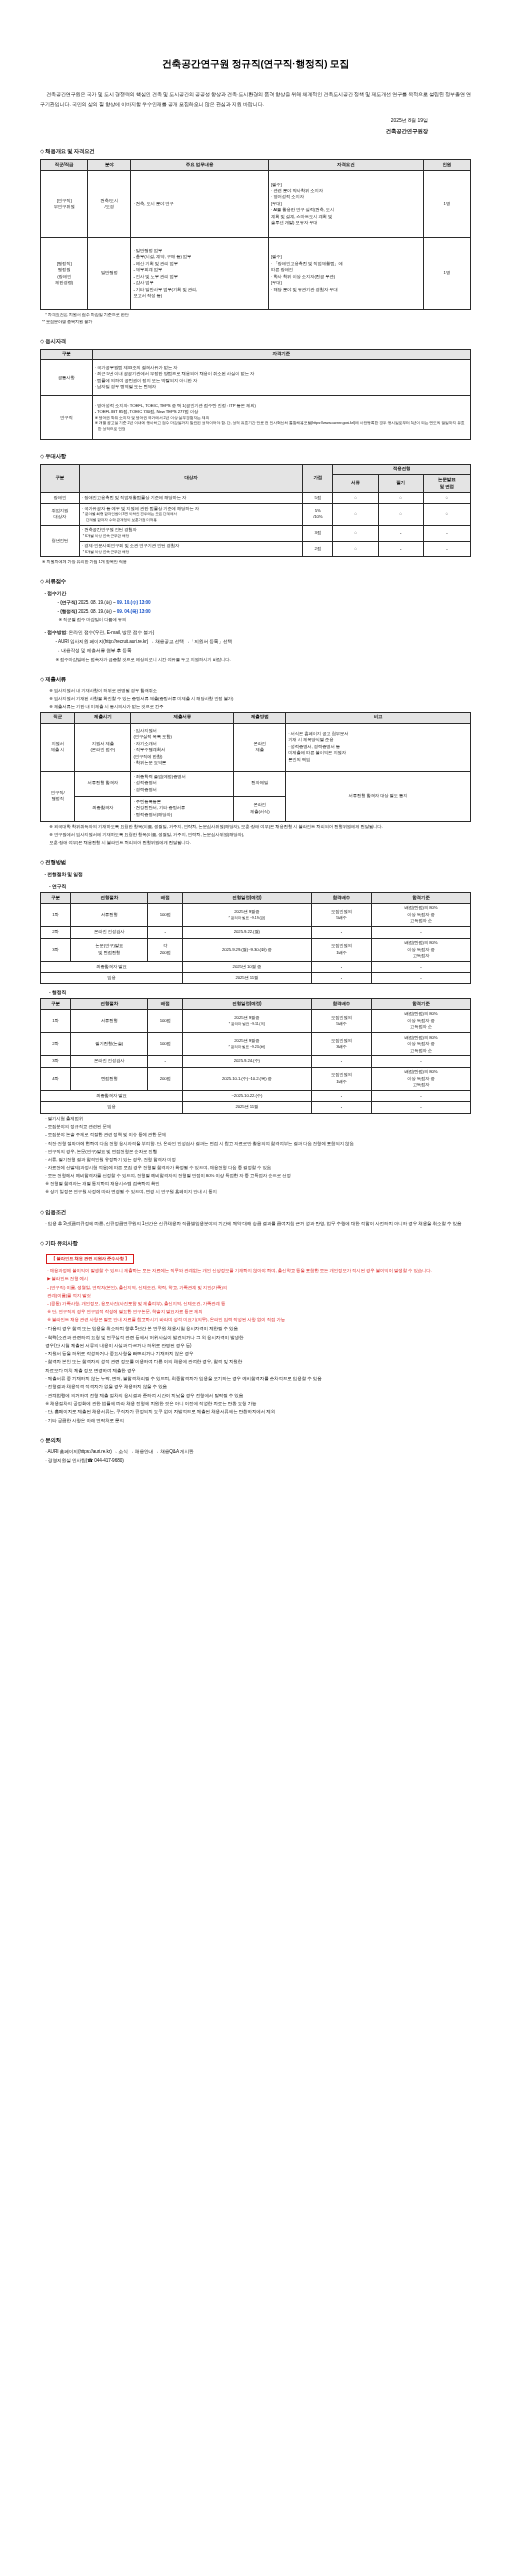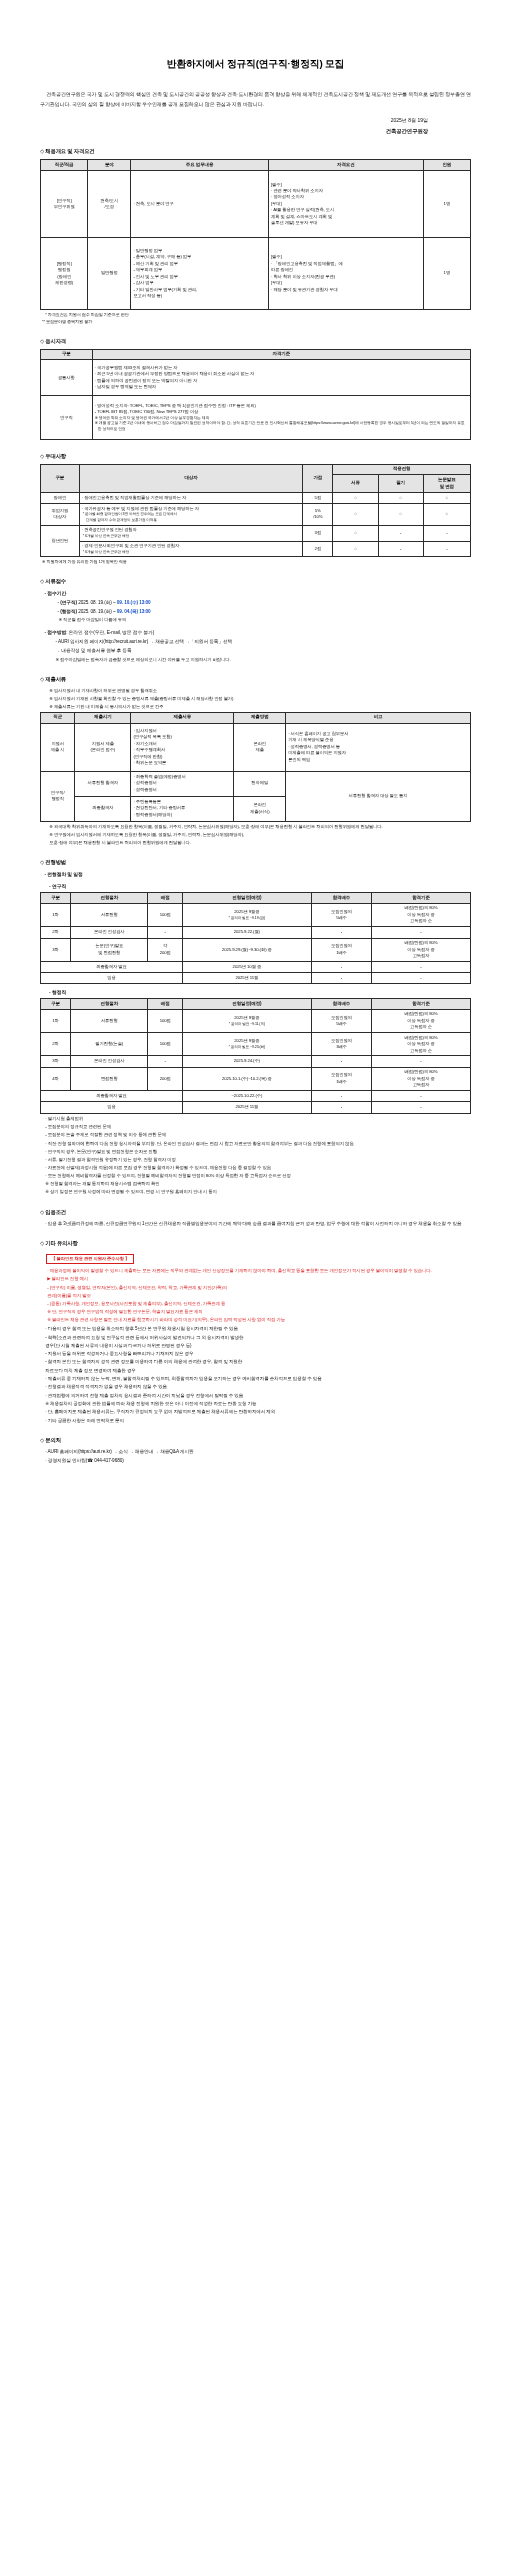--- a/index.html
+++ b/index.html
@@ -96,21 +96,21 @@
 
   
   .contact li { font-size: 4.7px; }
 </style>
 </head>
 <body>
 
 <div class="page">
 
   
-  <div class="doc-title">반환하지에서 정규직(연구직·행정직) 모집</div>
+  <div class="doc-title">건축공간연구원 정규직(연구직·행정직) 모집</div>
 
   
   <div class="intro">
     <p>건축공간연구원은 국가 및 도시 경쟁력의 핵심인 건축 및 도시공간의 공공성 향상과 건축·도시환경의 품격 향상을 위해 체계적인 건축도시공간 정책 및 제도개선 연구를 목적으로 설립된 정부출연 연구기관입니다. 국민의 삶의 질 향상에 이바지할 우수인재를 공개 모집하오니 많은 관심과 지원 바랍니다.</p>
   </div>
 
   <div class="sign-block">
     <div class="sign-date">2025년 8월 19일</div>
     <div class="sign-name">건축공간연구원장</div>
   </div>

